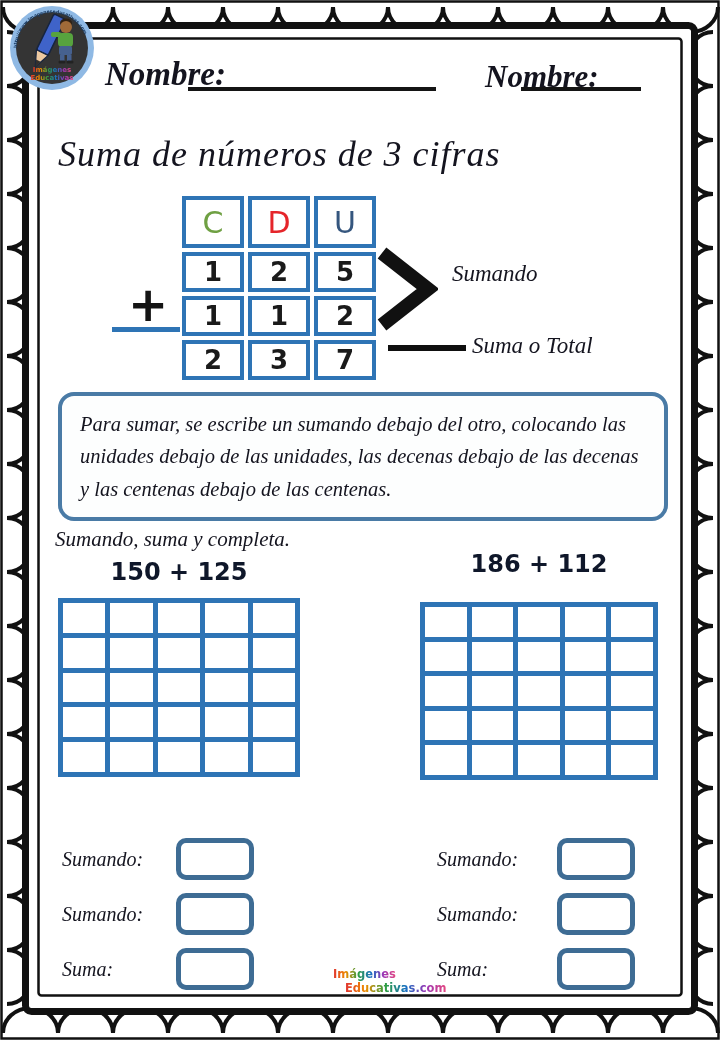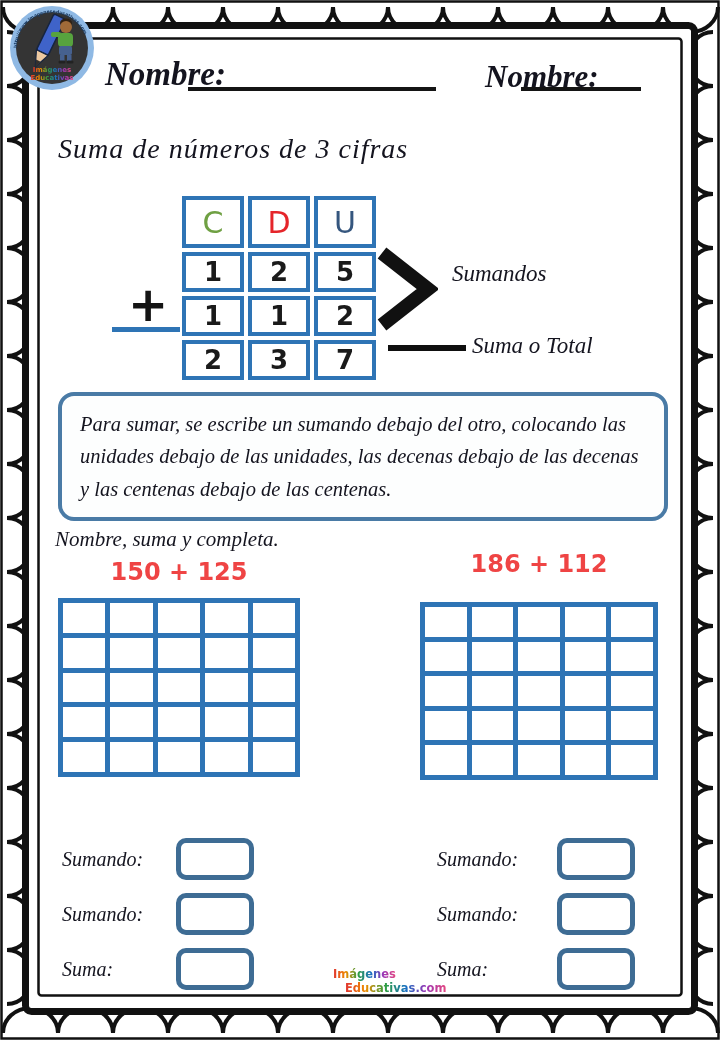--- a/index.html
+++ b/index.html
@@ -10,38 +10,38 @@
   .print{font-family:"DejaVu Sans",sans-serif;}
 
   
   .frame-svg{position:absolute;left:0;top:0;z-index:1;pointer-events:none;}
   .content{position:absolute;left:0;top:0;width:720px;height:1040px;z-index:2;}
 
   
   .hdr-label{font-size:33px;font-weight:bold;margin-left:43px;}
   .write-line{height:4px;background:#141414;}
 
-  .title{font-size:28px;letter-spacing:1px;}
+  .title{font-size:36px;letter-spacing:1px;}
 
   
   .cdu-table{border-collapse:separate;border-spacing:4px;}
   .cdu-table th,.cdu-table td{border:4px solid #2E74B5;background:#fff;text-align:center;}
   .cdu-table th{width:52px;height:42px;font-size:30px;font-weight:400;font-family:"DejaVu Sans",sans-serif;}
   .cdu-table td{height:30px;font-size:26px;font-weight:700;color:#1a1a1a;}
   .hdr-c{color:#6FA043;} .hdr-d{color:#E5252A;} .hdr-u{color:#35567E;}
 
   .plus-sign{font-size:48px;font-weight:700;color:#141414;line-height:1;}
   .callout-label{font-size:23px;}
 
   
   .info-box{width:566px;border:4px solid #4A7BA6;border-radius:16px;background:#fdfefe;
             padding:12px 18px;font-size:20.5px;line-height:1.58;}
 
   .task-line{font-size:21px;}
-  .expr{font-size:24px;font-weight:700;color:#ef4444;text-align:center;}
+  .expr{font-size:24px;font-weight:700;color:#0f172a;text-align:center;}
 
   
   .sum-grid{display:grid;grid-template-columns:repeat(5,1fr);grid-template-rows:repeat(5,1fr);
             gap:5px;padding:5px;background:#2E74B5;box-sizing:border-box;}
   .sum-grid .cell{background:#ffffff;}
 
   
   .ans-label{font-size:20px;}
   .ans-box{width:68px;height:32px;border:5px solid #3E6C94;border-radius:10px;background:#fff;}
 </style>
@@ -133,28 +133,28 @@
         </tr>
       </tbody>
     </table>
 
     <div class="abs plus-sign print" style="left:128px;top:280px;">+</div>
     <div class="abs" style="left:112px;top:327px;width:68px;height:5px;background:#2E74B5;"></div>
 
     <svg class="abs" style="left:376px;top:245px;" width="62" height="88" viewBox="0 0 62 88">
       <polyline points="6,8 52,44 6,80" fill="none" stroke="#111" stroke-width="14"></polyline>
     </svg>
-    <div class="abs cursive callout-label" style="left:452px;top:261px;">Sumandos</div>
+    <div class="abs cursive callout-label" style="left:452px;top:261px;">Sumando</div>
 
     <div class="abs" style="left:388px;top:345px;width:78px;height:6px;background:#0f0f0f;"></div>
     <div class="abs cursive callout-label" style="left:472px;top:333px;">Suma o Total</div>
 
     <div class="abs cursive info-box" style="left:58px;top:392px;">Para sumar, se escribe un sumando debajo del otro, colocando las unidades debajo de las unidades, las decenas debajo de las decenas y las centenas debajo de las centenas.</div>
 
-    <div class="abs cursive task-line" style="left:55px;top:527px;">Nombre, suma y completa.</div>
+    <div class="abs cursive task-line" style="left:55px;top:527px;">Sumando, suma y completa.</div>
 
     <div class="abs expr print" style="left:58px;top:558px;width:242px;">150 + 125</div>
     <div class="abs sum-grid" style="left:58px;top:598px;width:242px;height:179px;">
         <div class="cell"></div>
         <div class="cell"></div>
         <div class="cell"></div>
         <div class="cell"></div>
         <div class="cell"></div>
         <div class="cell"></div>
         <div class="cell"></div>

